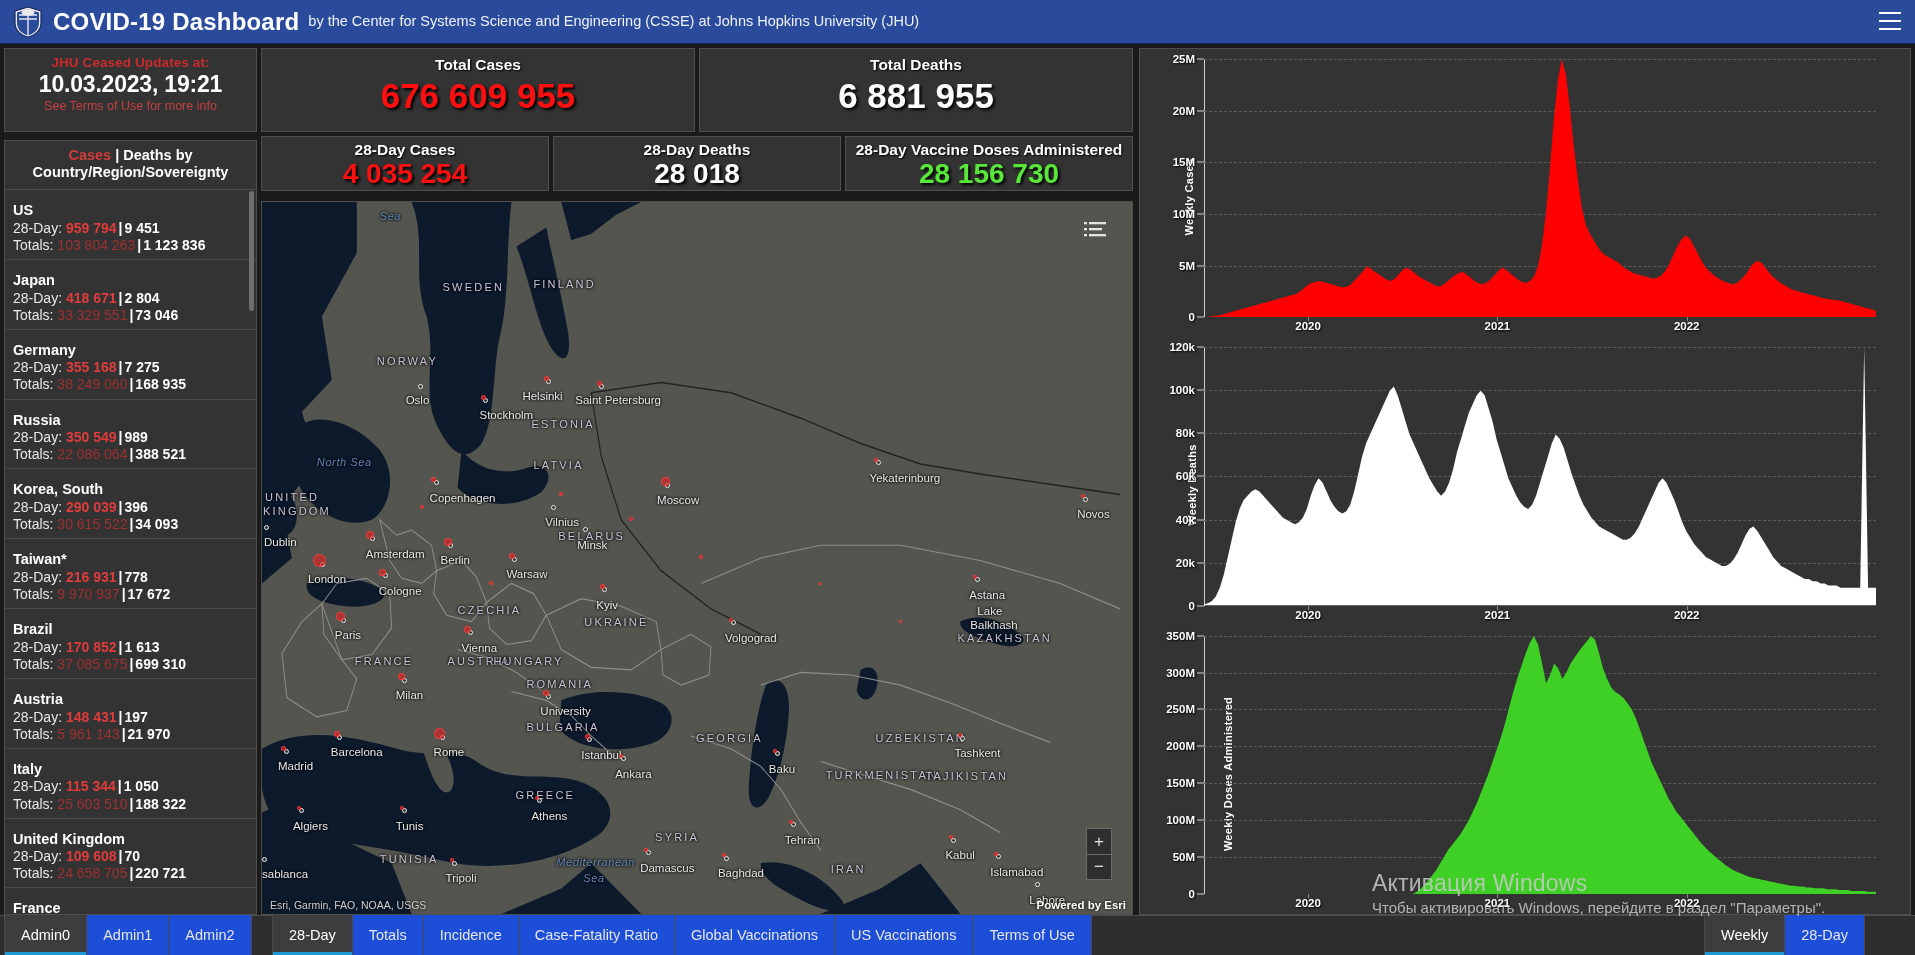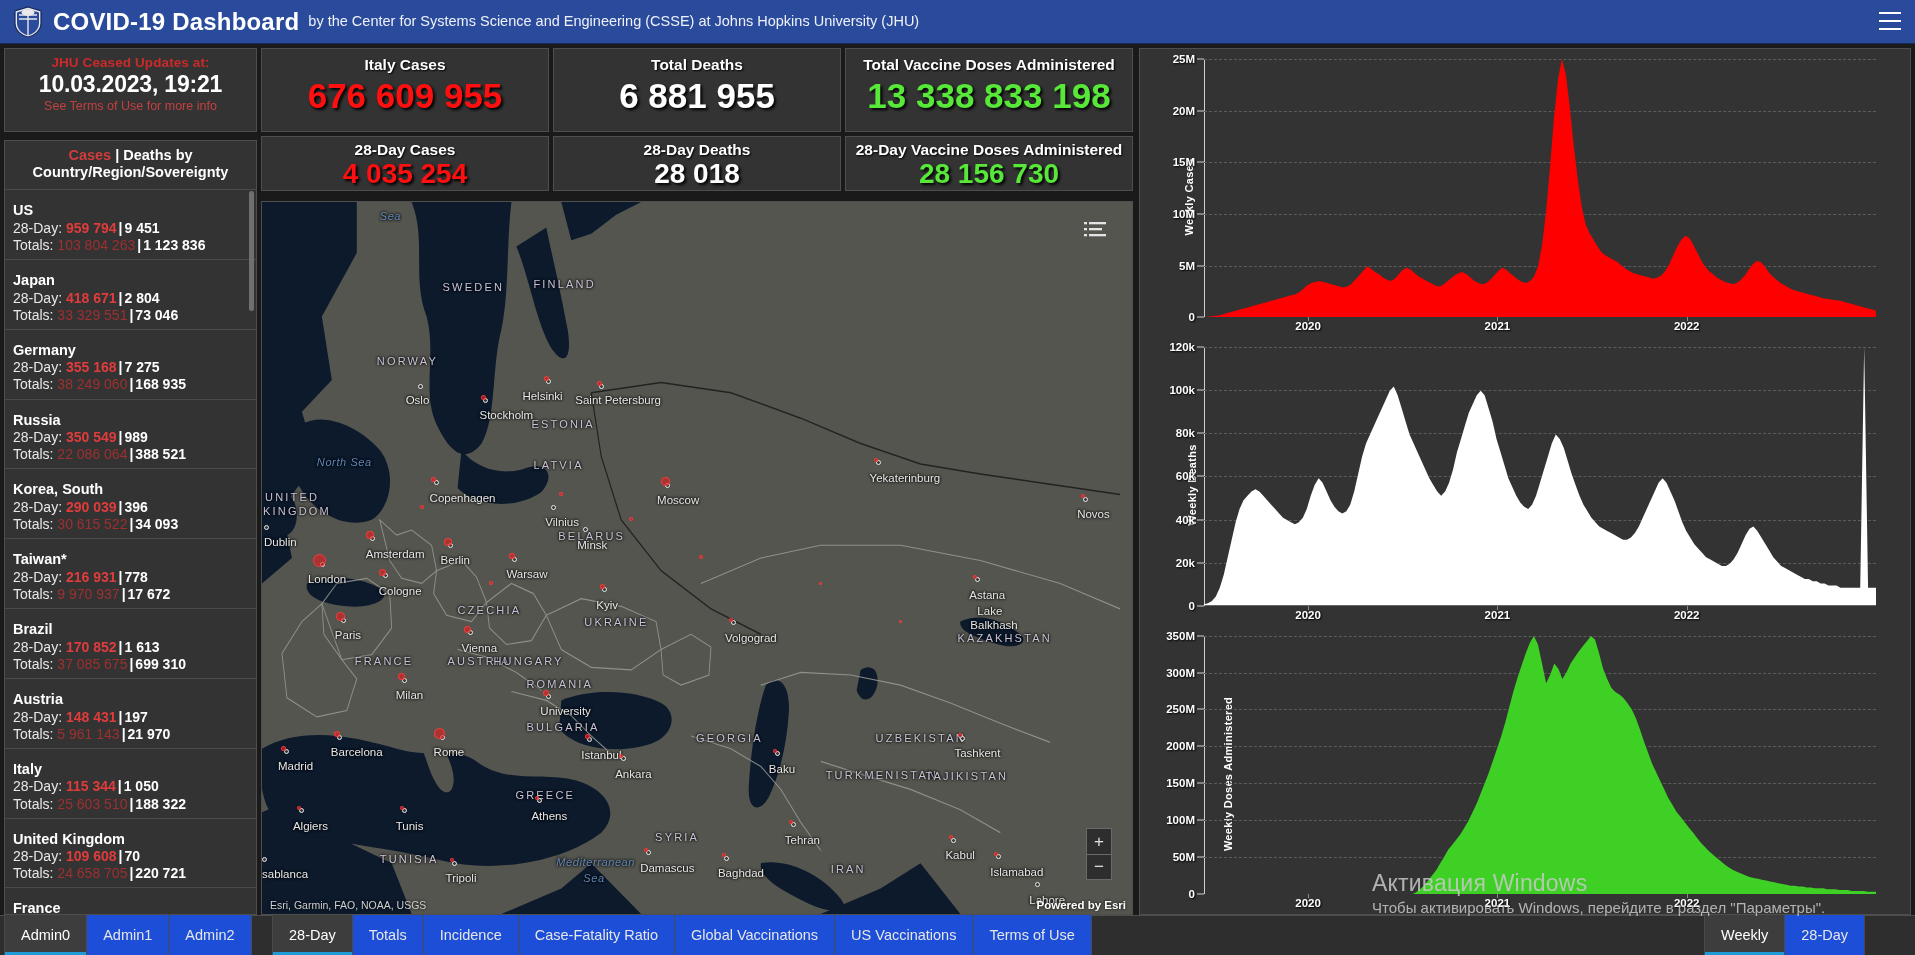--- a/index.html
+++ b/index.html
@@ -341,30 +341,26 @@
           <div class="cline"><span class="lbl">Totals:</span> <span class="ctot">39 516 550</span><span class="sep">|</span><span class="dnum2">165 900</span></div>
         </div>
       </div>
     <div id="scrollbar"></div>
   </div>
 </div>
 
 <div id="center-col">
   <div id="stat-grid-1">
       <div class="stat-box">
-        <div class="st-label">Italy Cases</div>
+        <div class="st-label">Total Cases</div>
         <div class="st-value" style="color: rgb(255, 15, 15);">676 609 955</div>
       </div>
       <div class="stat-box">
         <div class="st-label">Total Deaths</div>
         <div class="st-value" style="color: rgb(255, 255, 255);">6 881 955</div>
-      </div>
-      <div class="stat-box">
-        <div class="st-label">Total Vaccine Doses Administered</div>
-        <div class="st-value" style="color: rgb(87, 232, 57);">13 338 833 198</div>
       </div>
     </div>
   <div id="stat-grid-2">
       <div class="stat-box">
         <div class="st-label">28-Day Cases</div>
         <div class="st-value" style="color: rgb(255, 15, 15);">4 035 254</div>
       </div>
       <div class="stat-box">
         <div class="st-label">28-Day Deaths</div>
         <div class="st-value" style="color: rgb(255, 255, 255);">28 018</div>

